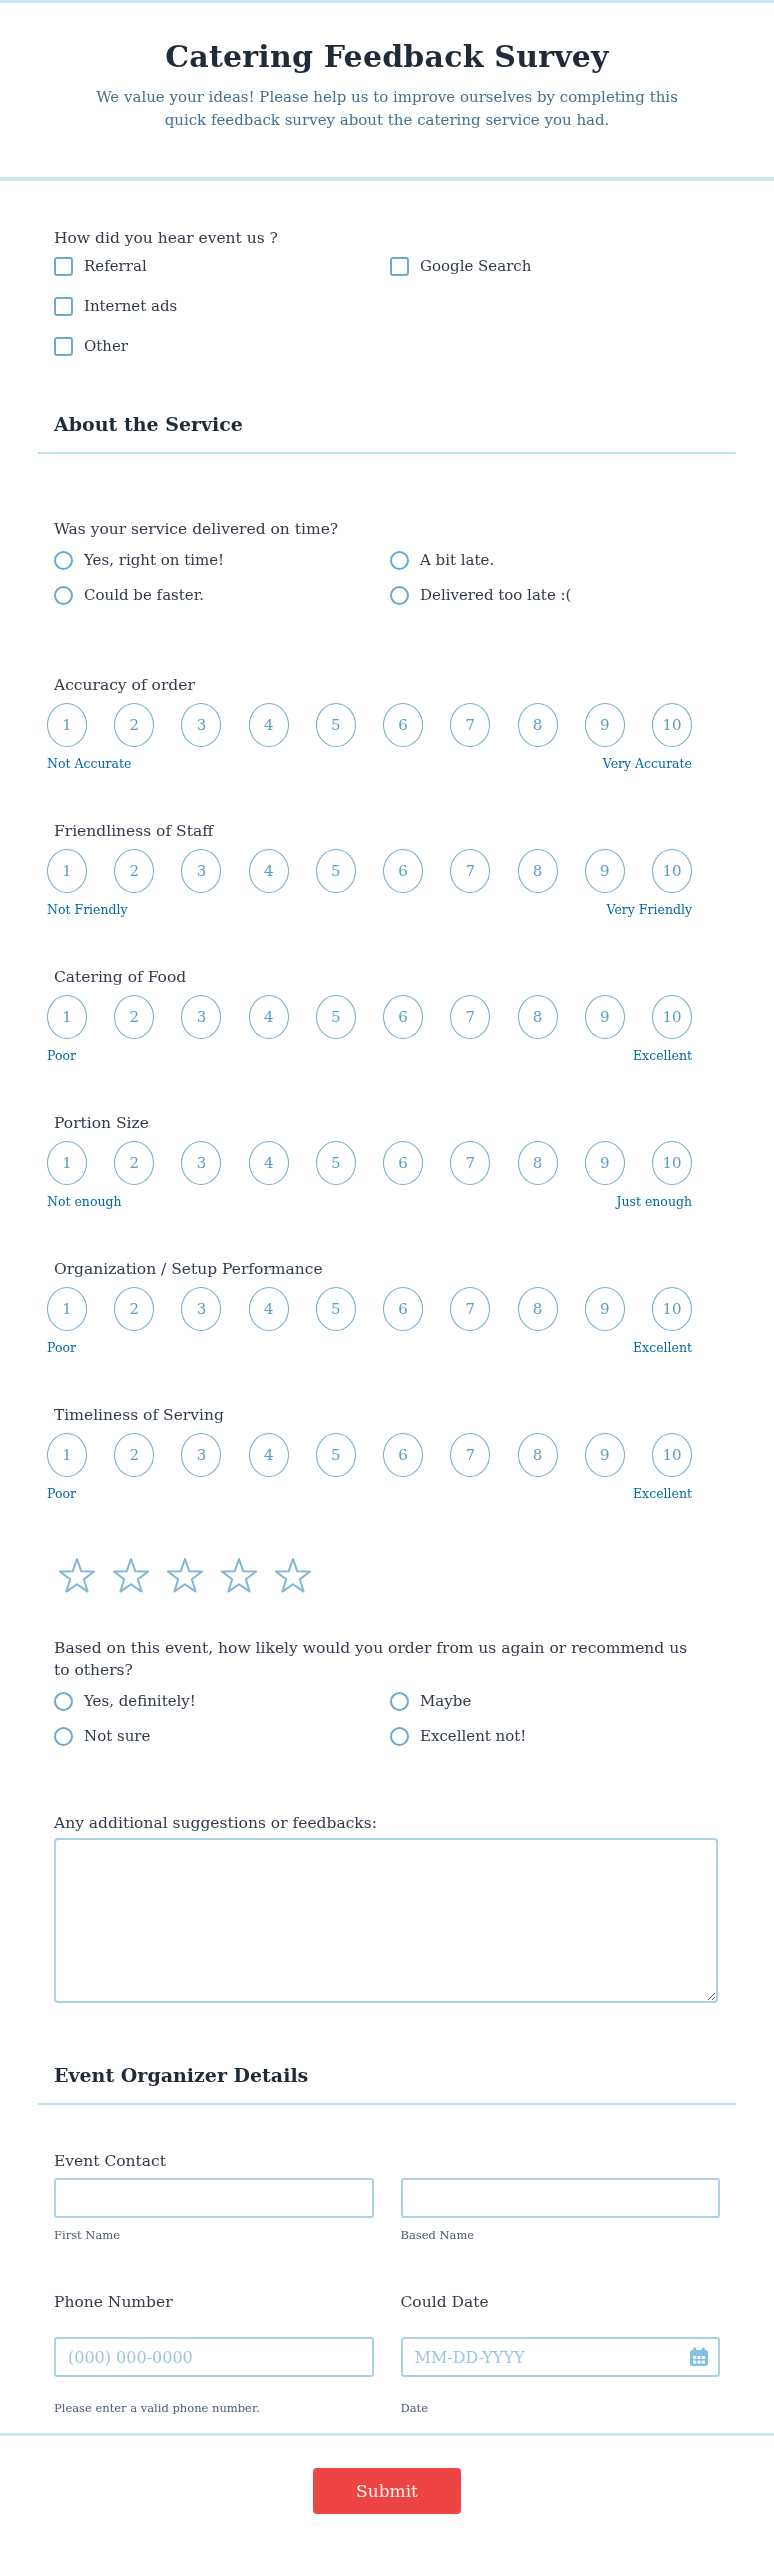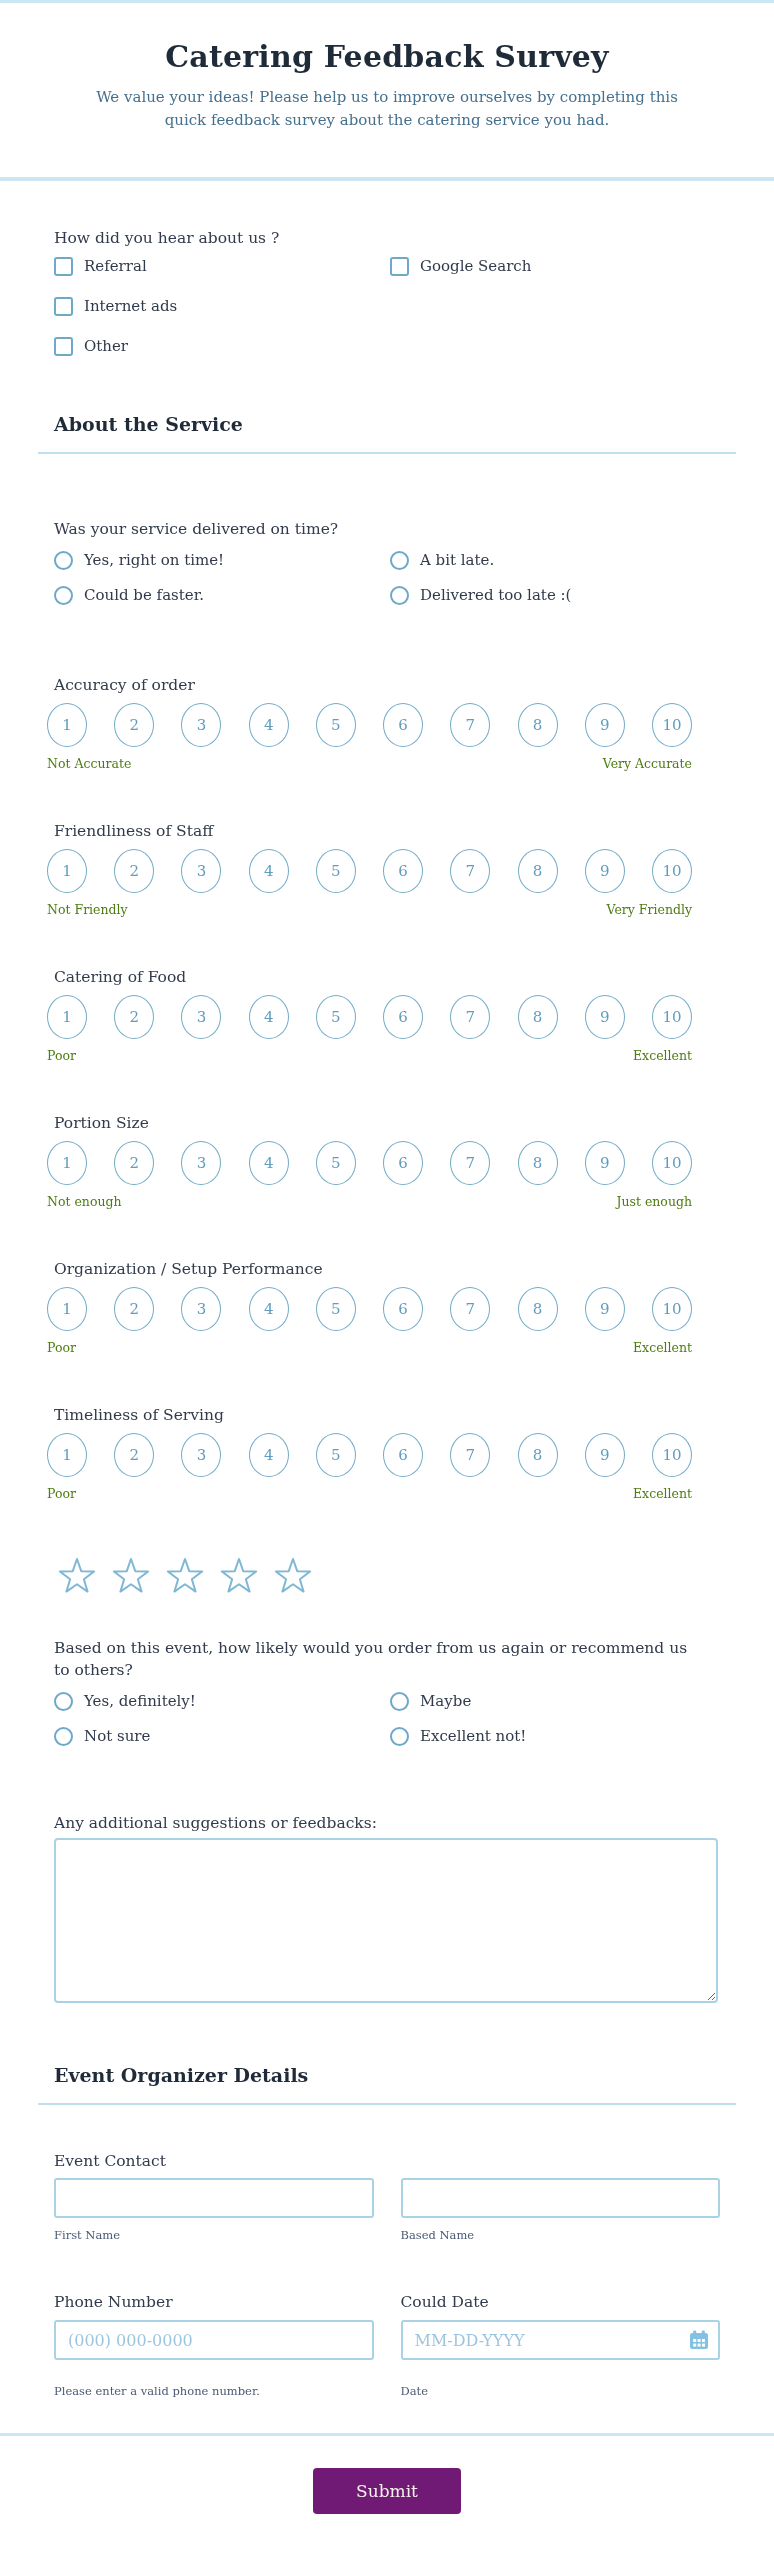--- a/index.html
+++ b/index.html
@@ -52,21 +52,21 @@
   .scale-group{ padding-left:9px; padding-right:44px; }
   .scale-group .slabel{ font-size:15.5px; line-height:22px; color:#313b4b; padding-left:7px; }
   .scale-row{ display:flex; justify-content:space-between; margin-top:7px; }
   .scale-circle{
     width:40px; height:44px; border:1.5px solid #74acc9; border-radius:50%;
     display:flex; align-items:center; justify-content:center;
     font-size:15px; color:#5e9dbe; background:#fff; cursor:pointer;
   }
   .scale-ends{
     display:flex; justify-content:space-between; margin-top:9px;
-    font-size:12.5px; line-height:16px; color:#4d7c0f;
+    font-size:12.5px; line-height:16px; color:#0369a1;
   }
 
   
   .stars{ display:flex; gap:14px; margin-top:9px; padding-left:3px; }
   .stars svg{ display:block; cursor:pointer; }
 
   
   textarea.fb{
     display:block; width:664px; height:165px; margin-top:4px;
     border:2px solid #a9d3e5; border-radius:4px; resize:both;
@@ -84,59 +84,59 @@
   .tin::placeholder{ color:#9cc6df; opacity:1; }
   .sublabel{ font-size:11.5px; line-height:15px; color:#4b5a73; margin-top:10px; }
   .lblrow{ display:grid; grid-template-columns:1fr 1fr; column-gap:27px; }
   .datewrap{ position:relative; }
   .datewrap .cal{ position:absolute; right:11px; top:10px; cursor:pointer; }
 
   
   .card.footer{ height:124px; flex:none; }
   .submit-btn{
     display:block; margin:32px auto 4px; width:148px; height:46px;
-    background:#701a75; color:#f3f3e9; border:none; border-radius:4px;
+    background:#ef4444; color:#f3f3e9; border:none; border-radius:4px;
     font-family:"DejaVu Serif","Liberation Serif",serif; font-size:17px; cursor:pointer;
   }
 
   
   .mt-hear{ margin-top:46px; }
   .mt-heading1{ margin-top:55px; }
   .mt-q2{ margin-top:64px; }
   .mt-opts-radio{ margin-top:11px; row-gap:16px; }
   .mt-scale-first{ margin-top:69px; }
   .mt-scale{ margin-top:48px; }
   .mt-starq{ margin-top:54px; }
   .mt-likely{ margin-top:39px; }
   .likely .qlabel{ max-width:648px; }
   .mt-sugg{ margin-top:66px; }
   .mt-heading2{ margin-top:59px; }
   .mt-contact{ margin-top:45px; }
   .mt-inputs{ margin-top:6px; }
   .mt-pdlabels{ margin-top:48px; }
-  .mt-pdinputs{ margin-top:7px; }
+  .mt-pdinputs{ margin-top:24px; }
   .mt-helpers{ margin-top:14px; }
 </style>
 </head>
 <body>
 
 <div class="page">
   <div class="strip"></div>
 
   <section class="card header">
     <h1 class="form-title">Catering Feedback Survey</h1>
     <p class="form-subtitle">We value your ideas! Please help us to improve ourselves by completing this quick feedback survey about the catering service you had.</p>
   </section>
 
   <div class="gap"></div>
 
   <section class="card body">
 
     <div class="q mt-hear">
-      <div class="qlabel">How did you hear about us ?</div>
+      <div class="qlabel">How did you hear event us ?</div>
       <div class="opts">
         <label class="opt c1">
           <span class="box"></span>
           <span class="olabel">Referral</span>
         </label>
         <label class="opt c2">
           <span class="box"></span>
           <span class="olabel">Google Search</span>
         </label>
         <label class="opt c1">

